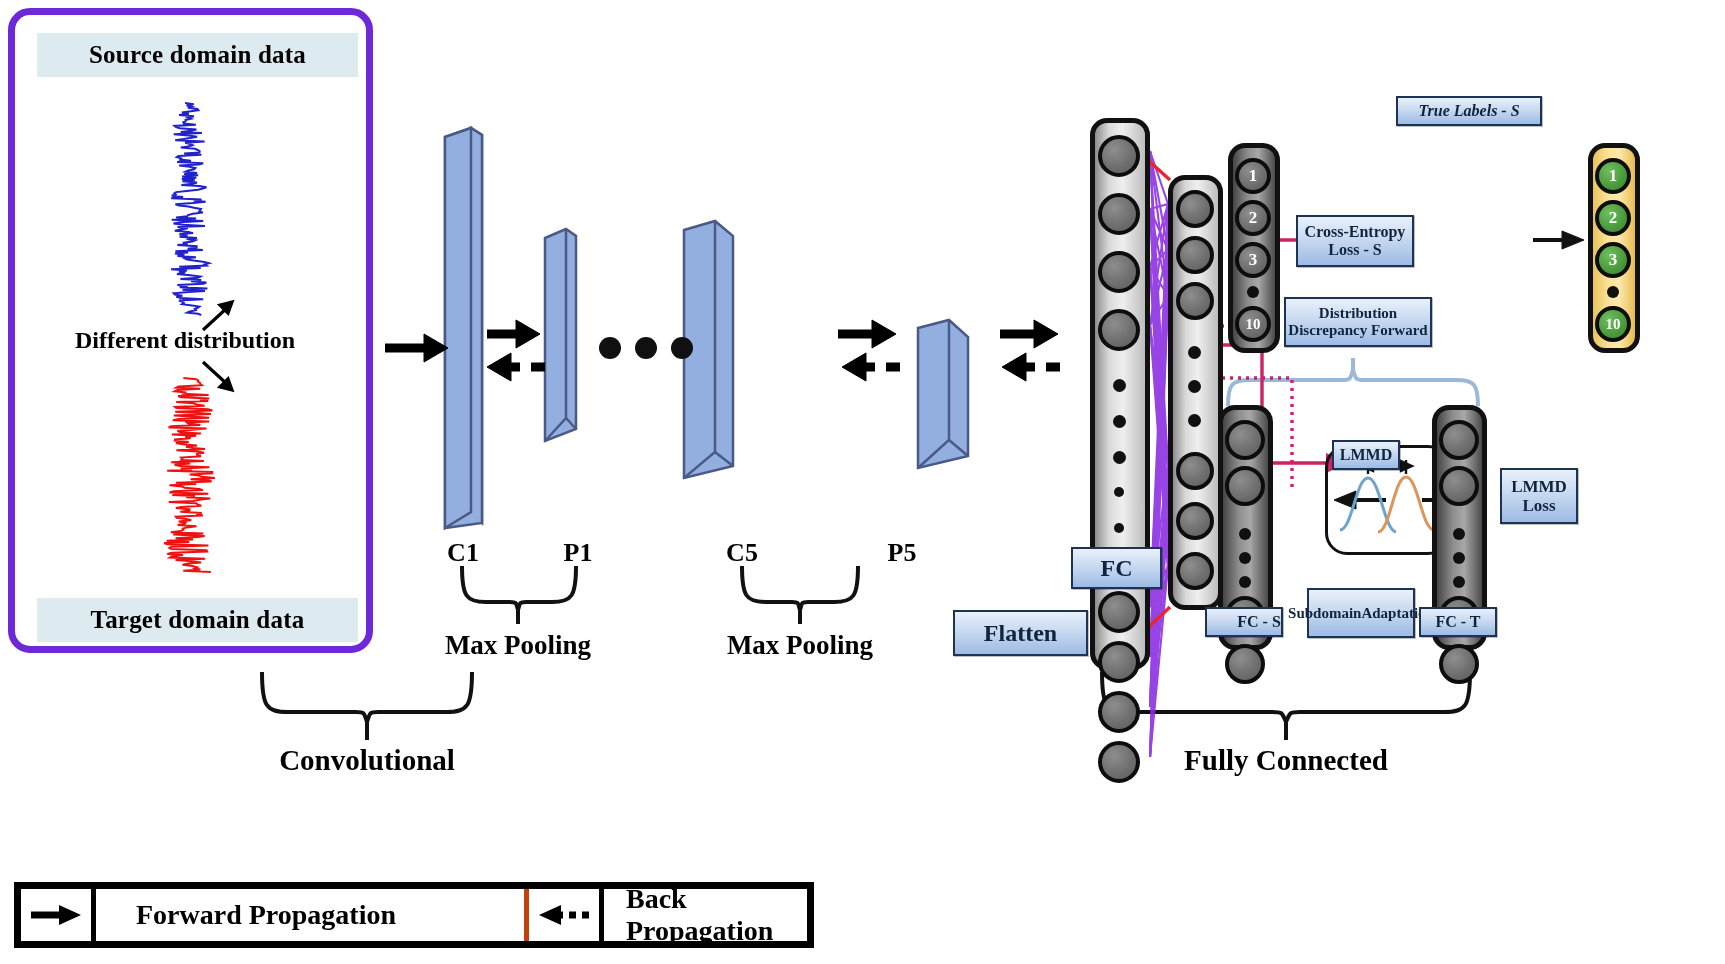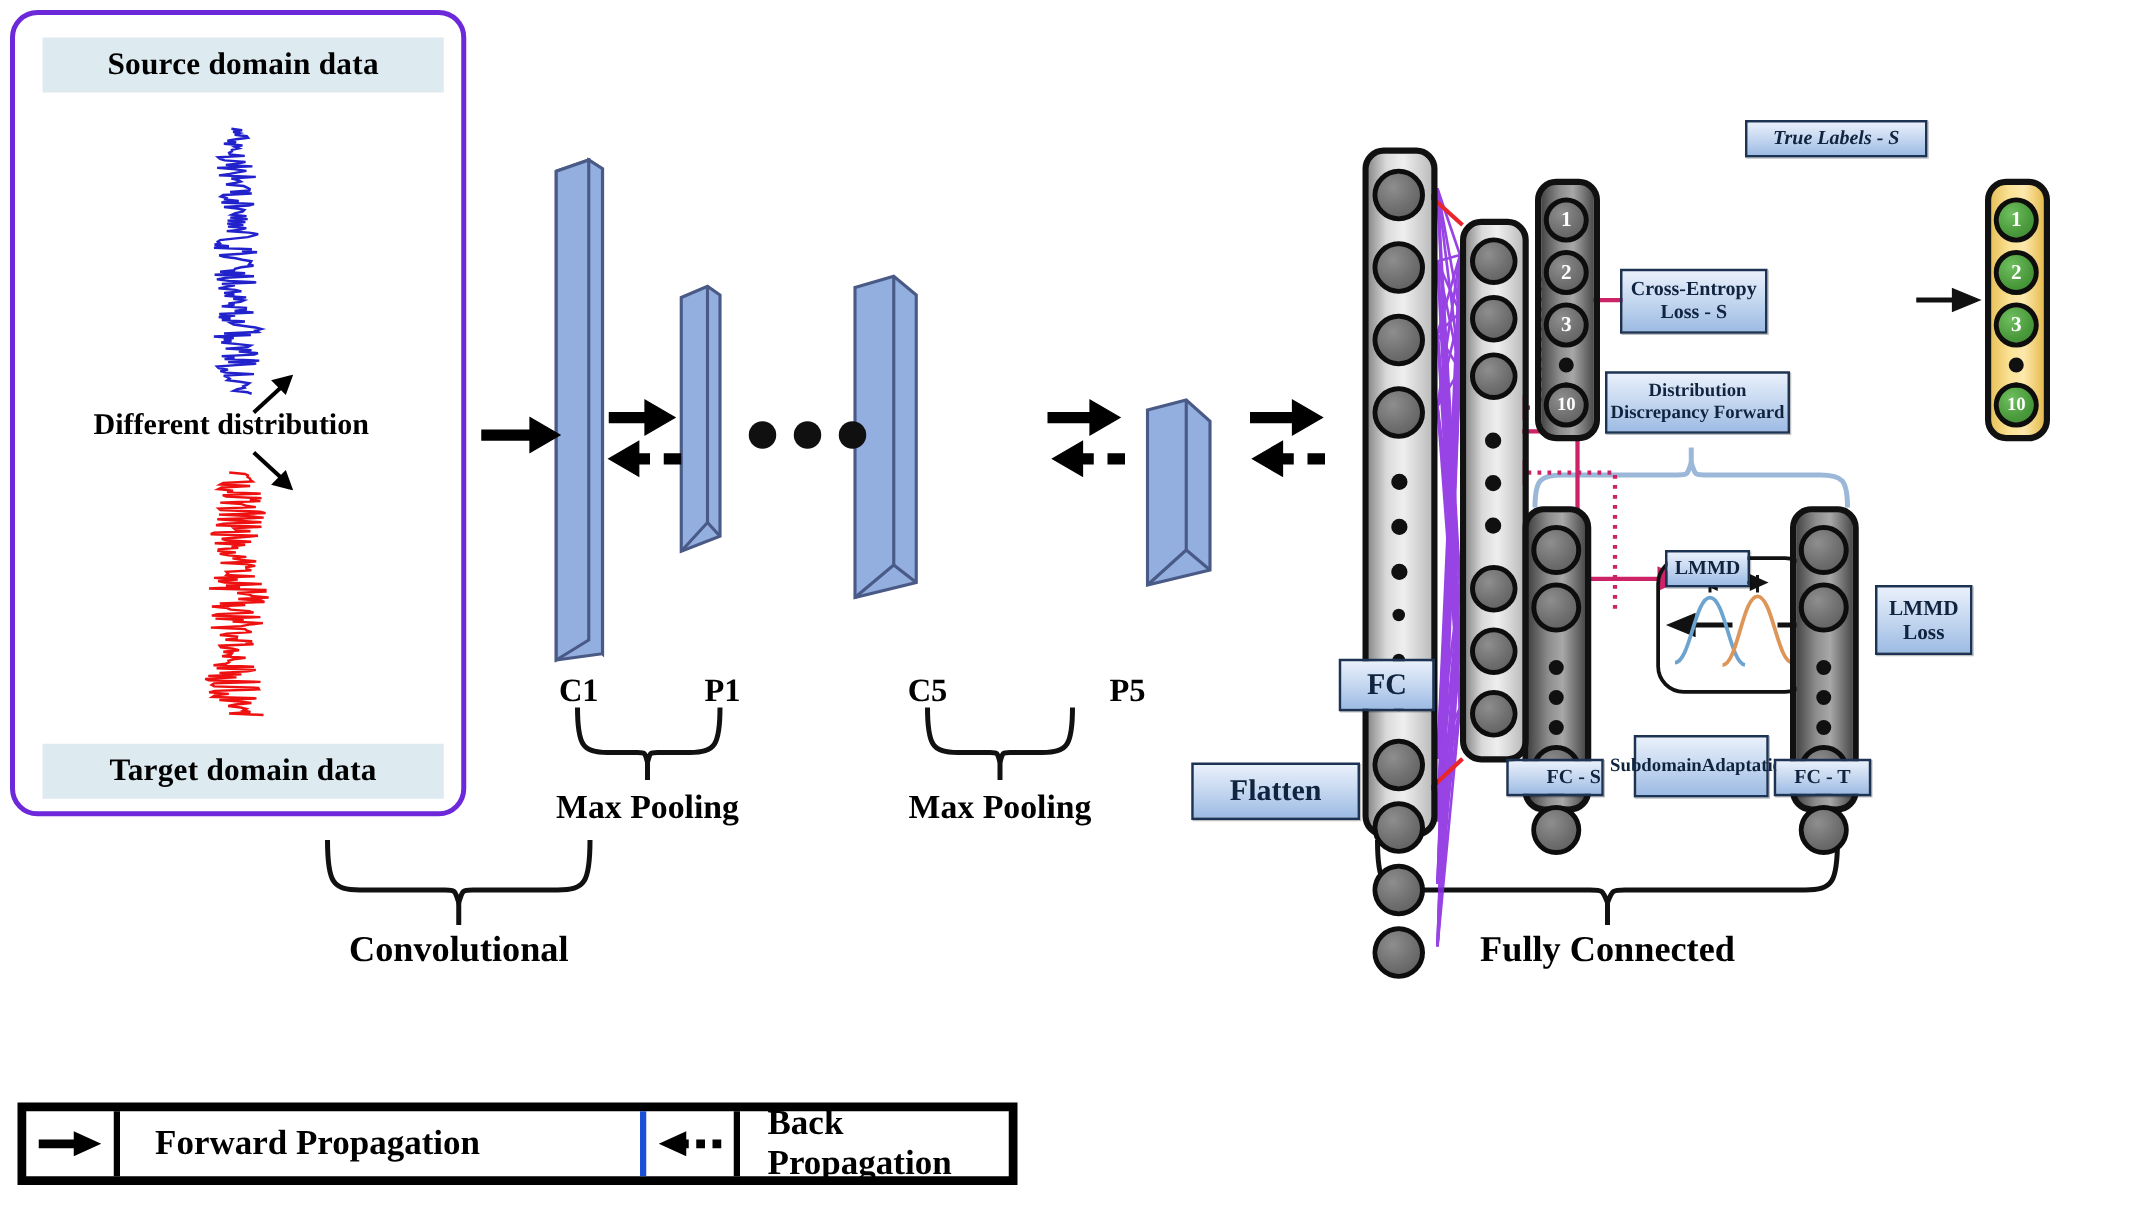--- a/index.html
+++ b/index.html
@@ -2,21 +2,21 @@
 <html><head>
 <meta charset="utf-8">
 <style>
   html,body{margin:0;padding:0;background:#ffffff;}
   body{width:1725px;height:964px;position:relative;overflow:hidden;
        font-family:"Liberation Serif",serif;color:#000;}
   #stage{position:absolute;left:0;top:0;width:1725px;height:964px;}
 
   
   .domain-panel{position:absolute;left:8px;top:8px;width:365px;height:645px;
-    background:#ffffff;border:4px solid #6d28d9;border-radius:22px;box-sizing:border-box;}
+    background:#ffffff;border:7px solid #6d28d9;border-radius:22px;box-sizing:border-box;}
   .domain-head{position:absolute;left:22px;width:321px;height:44px;
     background:#ddeaf0;display:flex;align-items:center;justify-content:center;
     font-weight:bold;font-size:25px;letter-spacing:.2px;}
   .domain-head.top{top:18px;}
   .domain-head.bot{top:583px;}
   .diff-label{position:absolute;left:55px;top:327px;width:260px;text-align:center;
     font-weight:bold;font-size:24px;}
 
   
   .bbox{position:absolute;box-sizing:border-box;border:2px solid #1c3354;
@@ -380,21 +380,21 @@
   <div class="bbox" style="left:1307px;top:588px;width:108px;height:50px;font-size:15px;flex-direction:row;">
     <span>Subdomain</span>
     <span>Adaptation</span>
   </div>
 
   <div class="bbox" style="left:1500px;top:468px;width:78px;height:56px;font-size:17px;flex-direction:column;">
     <span>LMMD</span>
     <span>Loss</span>
   </div>
 
-  <div class="bbox" style="left:1071px;top:527px;width:77px;height:42px;font-size:24px;">
+  <div class="bbox" style="left:1071px;top:547px;width:91px;height:42px;font-size:24px;">
     <span>FC</span>
   </div>
 
   <div class="bbox" style="left:953px;top:610px;width:135px;height:46px;font-size:24px;">
     <span>Flatten</span>
   </div>
 
   <div class="bbox" style="left:1205px;top:607px;width:78px;height:30px;font-size:16px;padding-left:30px;">
     <span>FC - S</span>
   </div>
@@ -406,21 +406,21 @@
   <div class="diff-label">Different distribution</div>
 
   <div style="position:absolute;left:14px;top:882px;width:800px;height:66px;
               border:7px solid #000;box-sizing:border-box;display:flex;background:#fff;">
     <div style="width:70px;border-right:5px solid #000;display:flex;align-items:center;justify-content:center;">
       <svg width="54" height="22">
         <line x1="2" y1="11" x2="34" y2="11" stroke="#000" stroke-width="7"></line>
         <polygon points="52,11 30,1 30,21" fill="#000"></polygon>
       </svg>
     </div>
-    <div style="flex:0 0 388px;border-right:5px solid #1d4ed8;display:flex;align-items:center;padding-left:28px;
+    <div style="flex:0 0 388px;border-right:5px solid #c2410c;display:flex;align-items:center;padding-left:40px;
                 font-weight:bold;font-size:28px;">
       <span>Forward Propagation</span>
     </div>
     <div style="width:70px;border-right:5px solid #000;display:flex;align-items:center;justify-content:center;">
       <svg width="54" height="22">
         <line x1="52" y1="11" x2="22" y2="11" stroke="#000" stroke-width="7" stroke-dasharray="7 6"></line>
         <polygon points="2,11 24,1 24,21" fill="#000"></polygon>
       </svg>
     </div>
     <div style="flex:1;display:flex;align-items:center;padding-left:22px;font-weight:bold;font-size:28px;">

